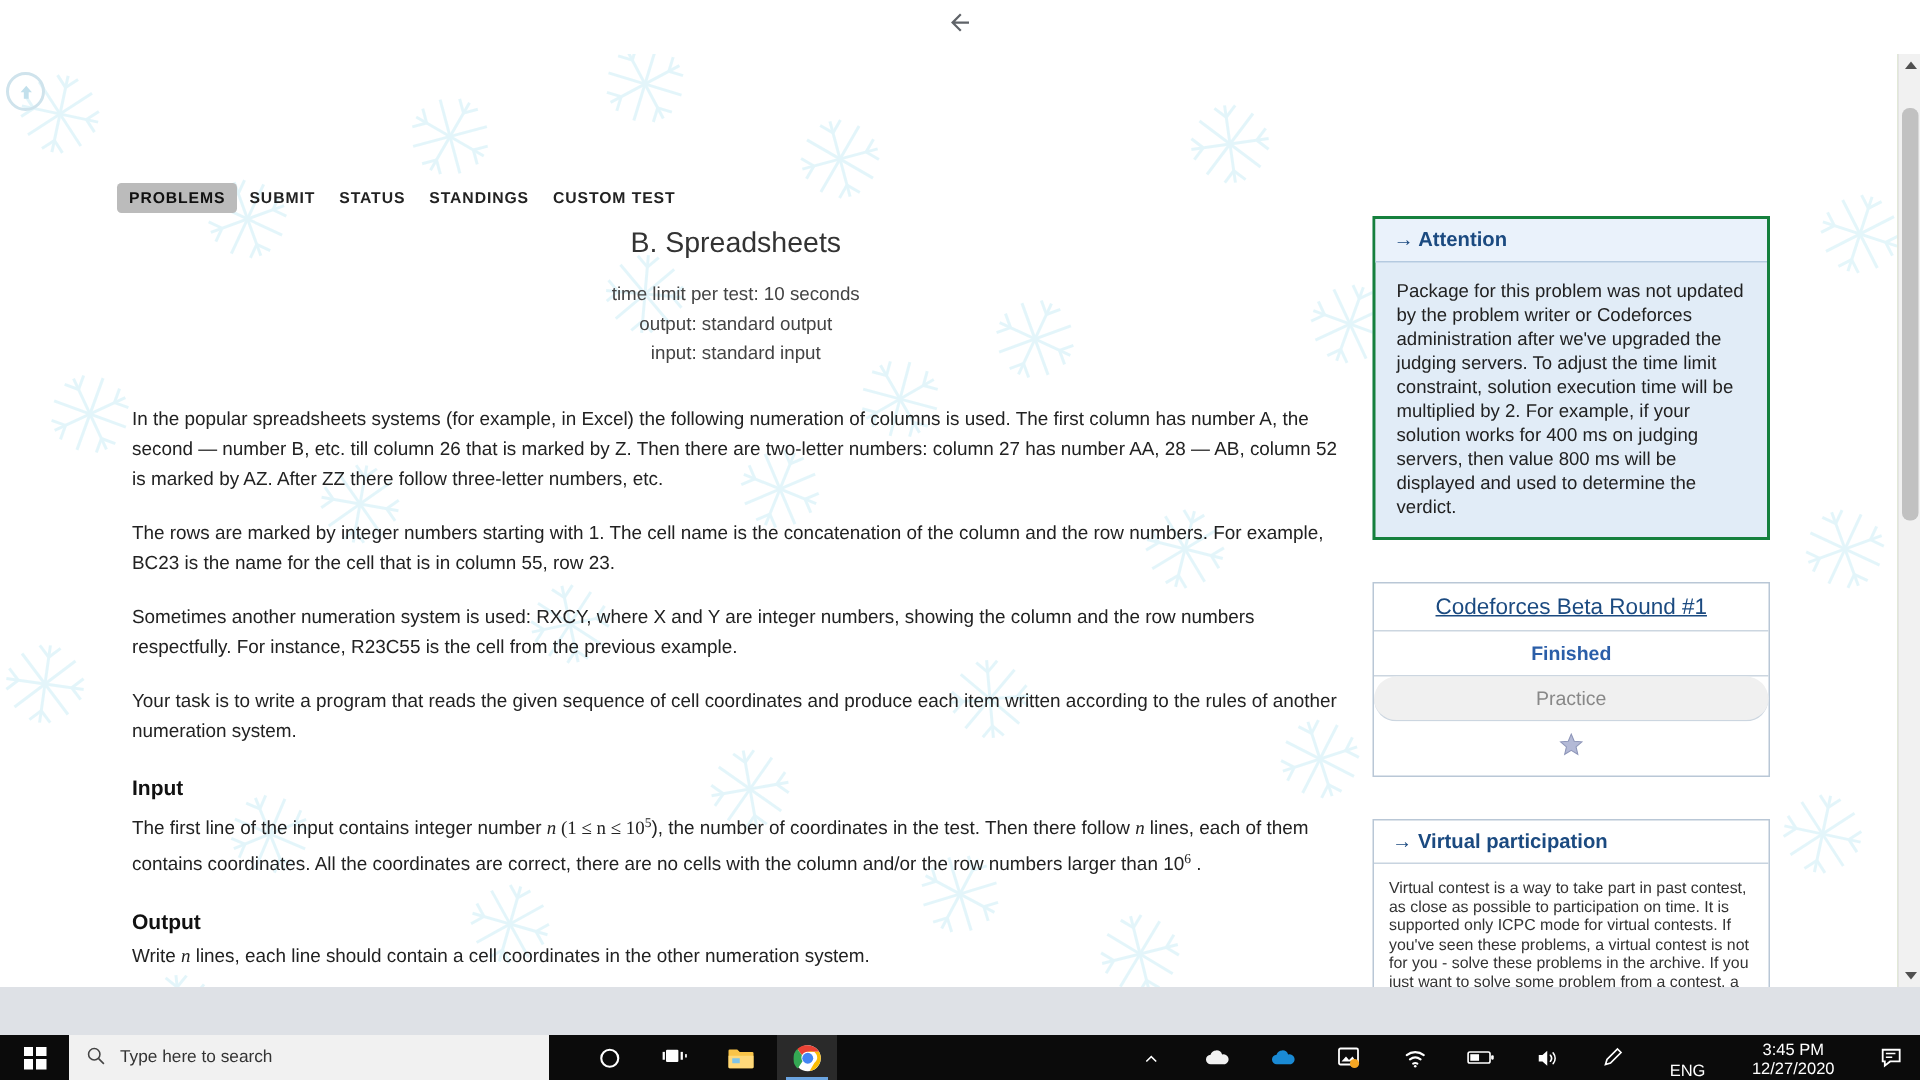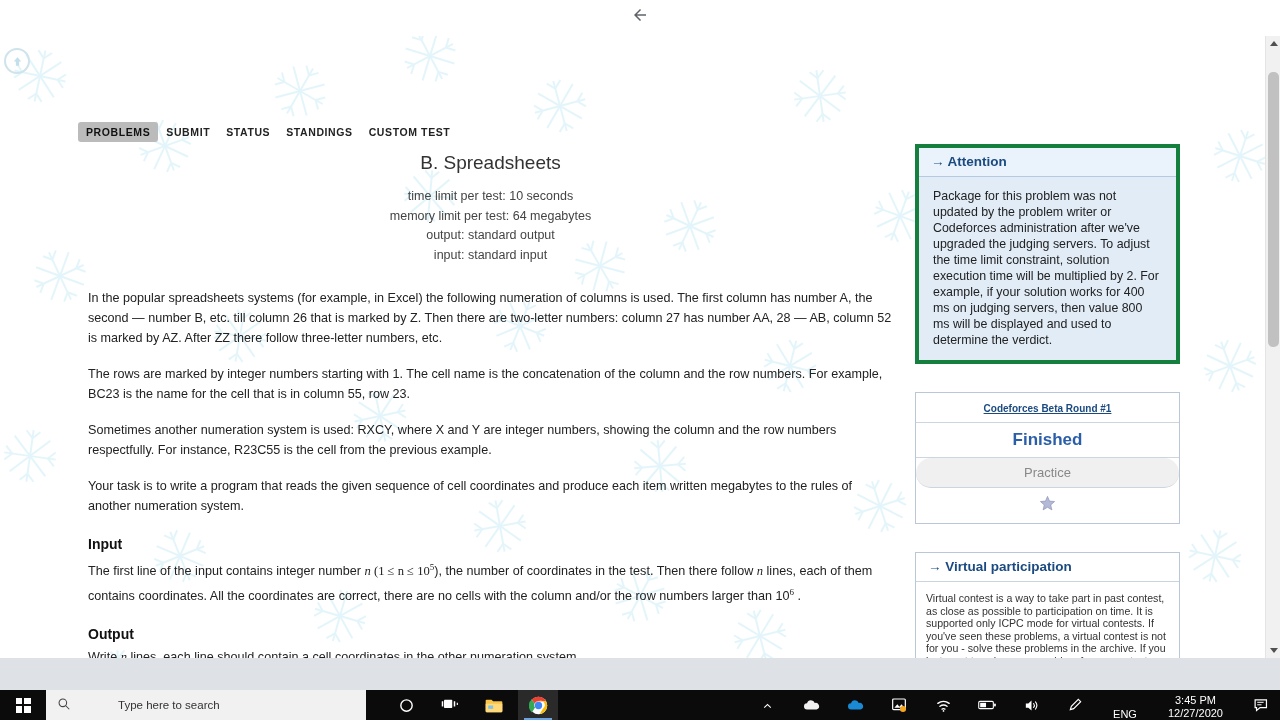--- a/index.html
+++ b/index.html
@@ -119,36 +119,36 @@
   .ptext { margin-top: 23px; font-size: 12.6px; line-height: 20px; color: #222; text-align: left; }
   .ptext p { margin-bottom: 16px; }
   .section-title { font-size: 14px; font-weight: bold; color: #111; margin: 18px 0 3px; }
   .mvar { font-family: "Liberation Serif", serif; font-style: italic; }
   .mnum { font-family: "Liberation Serif", serif; }
   sup { font-size: 9px; }
 
   
   .sidebar { position: absolute; right: 85px; top: 108px; width: 265px; }
   .panel { border: 1px solid #b9c7d6; margin-bottom: 28px; background: #fff; }
-  .panel-attention { background: #e1ecf7; border: 4px solid #15803d; }
+  .panel-attention { background: #e1ecf7; border: 2px solid #15803d; }
   .panel-head {
     padding: 6px 12px 7px; font-size: 13.5px; font-weight: bold; color: #1b4a80;
     border-bottom: 1px solid #b4cae0; background: #eaf2fb;
   }
   .panel-head .arrow { font-weight: normal; margin-right: 3px; }
   .panel-body {
     padding: 11px 14px 12px; font-size: 12.4px; line-height: 16px; color: #222;
   }
   .panel-body-small { font-size: 10.6px; line-height: 12.6px; color: #333; padding: 10px 10px 12px; }
 
   .contest-panel { border: 1px solid #b9c7d6; background: #fff; margin-bottom: 28px; }
   .contest-row { padding: 7px 8px; text-align: center; border-bottom: 1px solid #ccd6e0; }
   .contest-row:last-child { border-bottom: none; }
-  .contest-name { font-weight: bold; font-size: 10px; color: #1b4a80; text-decoration: underline; }
-  .contest-status { font-weight: bold; font-size: 17px; color: #2b5ea8; }
+  .contest-name { font-weight: normal; font-size: 15px; color: #1b4a80; text-decoration: underline; }
+  .contest-status { font-weight: bold; font-size: 13px; color: #2b5ea8; }
   .contest-practice { font-size: 13px; color: #888; background: #f0f0f0; border-radius: 15px; }
   .star { font-size: 16px; color: #9aa3c4; }
 
   .vp-panel { border: 1px solid #b9c7d6; background: #fff; }
   .vp-head { padding: 6px 12px 7px; font-size: 13.5px; font-weight: bold; color: #1b4a80; border-bottom: 1px solid #c8d4e0; }
 
   
   .scrollbar {
     position: absolute; right: 0; top: 0; width: 15px; height: 100%;
     background: #f1f1f1; border-left: 1px solid #e4e4e4;
@@ -168,21 +168,21 @@
     position: absolute; left: 0; bottom: 0; width: 1280px; height: 30px;
     background: #0b0b0b; display: flex; align-items: center;
   }
   .start-btn { width: 46px; height: 30px; display: flex; align-items: center; justify-content: center; }
   .win-logo { width: 15px; height: 15px; display: grid; grid-template-columns: 1fr 1fr; grid-template-rows: 1fr 1fr; gap: 1.5px; }
   .win-logo i { background: #ffffff; display: block; }
   .tb-search {
     width: 320px; height: 30px; background: #f1f1f1; display: flex; align-items: center;
     gap: 9px; padding: 0 11px;
   }
-  .tb-search-text { font-size: 11.5px; color: #333; margin-left: 38px; }
+  .tb-search-text { font-size: 11.5px; color: #333; }
   .tb-apps { display: flex; align-items: center; gap: 4px; margin-left: 20px; }
   .tb-app { width: 40px; height: 30px; display: flex; align-items: center; justify-content: center; position: relative; }
   .tb-app.active { background: #2a2a2a; }
   .tb-app.active:after { content: ""; position: absolute; bottom: 0; left: 6px; right: 6px; height: 2.5px; background: #6ba4e0; }
   .tb-tray { margin-left: auto; display: flex; align-items: flex-end; gap: 16px; padding-right: 4px; }
   .tray-ico { width: 28px; height: 30px; display: flex; align-items: center; justify-content: center; color: #fff; }
   .tray-lang { font-size: 11px; color: #fff; padding: 0 8px; }
   .tray-clock { color: #fff; font-size: 11px; line-height: 13px; text-align: center; padding: 0 7px; }
   .tray-notify { width: 30px; height: 30px; display: flex; align-items: center; justify-content: center; }
 </style>
@@ -331,30 +331,29 @@
         <div class="menu-item">SUBMIT</div>
         <div class="menu-item">STATUS</div>
         <div class="menu-item">STANDINGS</div>
         <div class="menu-item">CUSTOM TEST</div>
       </div>
 
       <div class="statement">
         <div class="ptitle">B. Spreadsheets</div>
         <div class="plimits">
           <div>time limit per test: 10 seconds</div>
-          <div>memory limit per test: 64 megabytes</div>
           <div>output: standard output</div>
           <div>input: standard input</div>
         </div>
 
         <div class="ptext">
           <p>In the popular spreadsheets systems (for example, in Excel) the following numeration of columns is used. The first column has number A, the second — number B, etc. till column 26 that is marked by Z. Then there are two-letter numbers: column 27 has number AA, 28 — AB, column 52 is marked by AZ. After ZZ there follow three-letter numbers, etc.</p>
           <p>The rows are marked by integer numbers starting with 1. The cell name is the concatenation of the column and the row numbers. For example, BC23 is the name for the cell that is in column 55, row 23.</p>
           <p>Sometimes another numeration system is used: RXCY, where X and Y are integer numbers, showing the column and the row numbers respectfully. For instance, R23C55 is the cell from the previous example.</p>
-          <p>Your task is to write a program that reads the given sequence of cell coordinates and produce each item written megabytes to the rules of another numeration system.</p>
+          <p>Your task is to write a program that reads the given sequence of cell coordinates and produce each item written according to the rules of another numeration system.</p>
 
           <div class="section-title">Input</div>
           <p><span>The first line of the input contains integer number </span><span class="mvar">n</span><span class="mnum"> (1 ≤ n ≤ 10</span><sup class="mnum">5</sup><span>), the number of coordinates in the test. Then there follow </span><span class="mvar">n</span><span> lines, each of them contains coordinates. All the coordinates are correct, there are no cells with the column and/or the row numbers larger than 10</span><sup class="mnum">6</sup><span> .</span></p>
 
           <div class="section-title">Output</div>
           <p><span>Write </span><span class="mvar">n</span><span> lines, each line should contain a cell coordinates in the other numeration system.</span></p>
 
         </div>
       </div>
 

